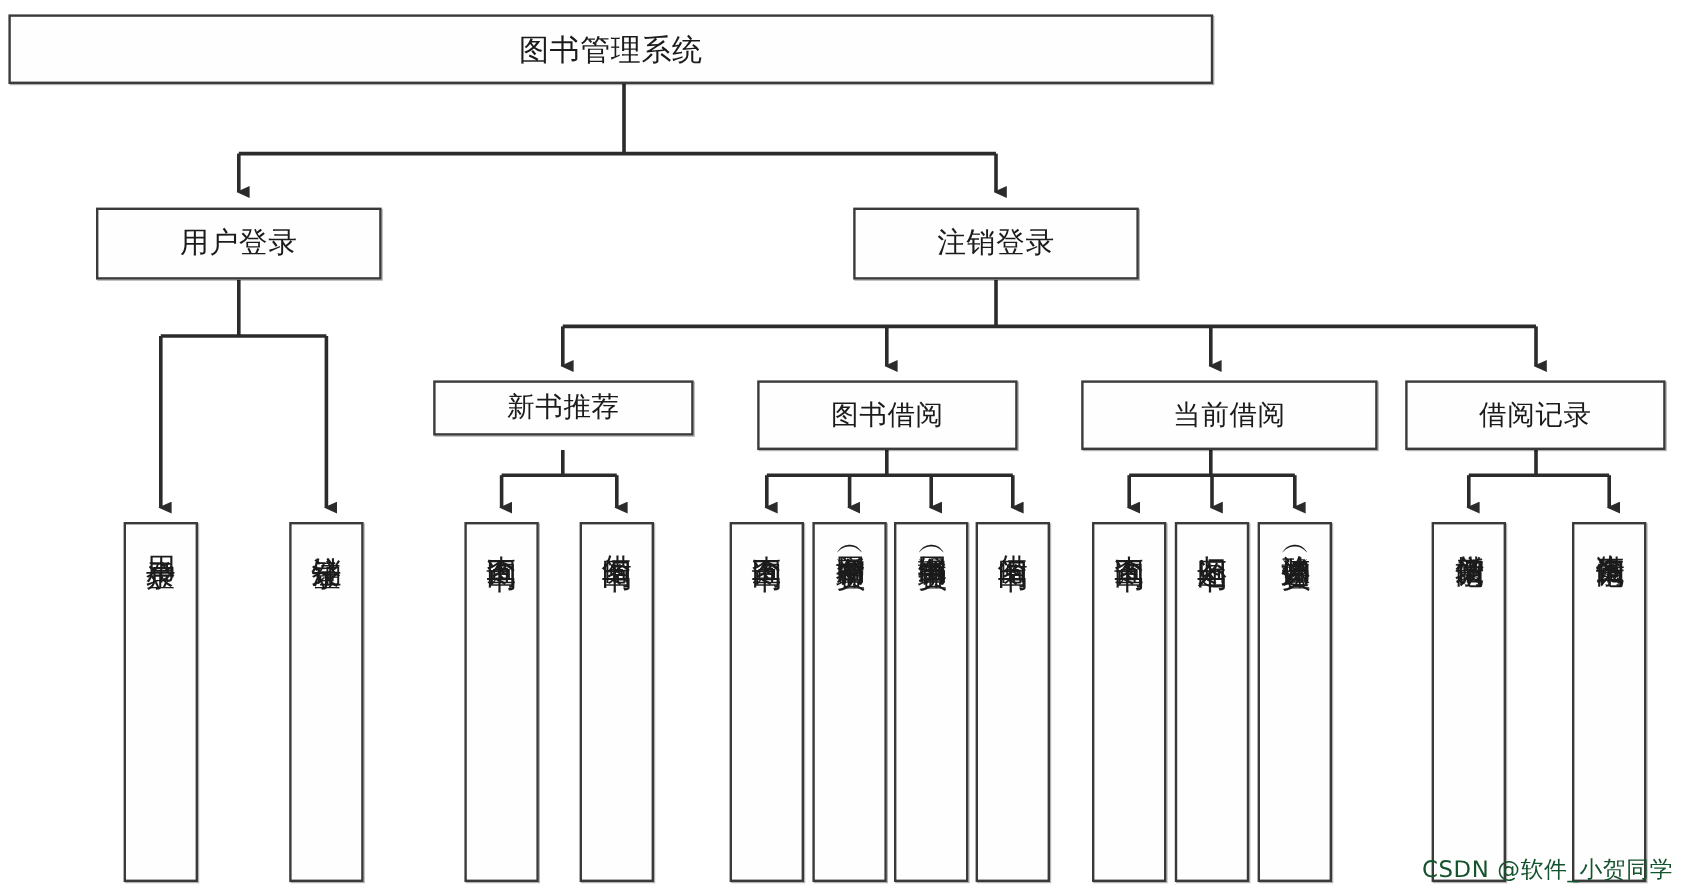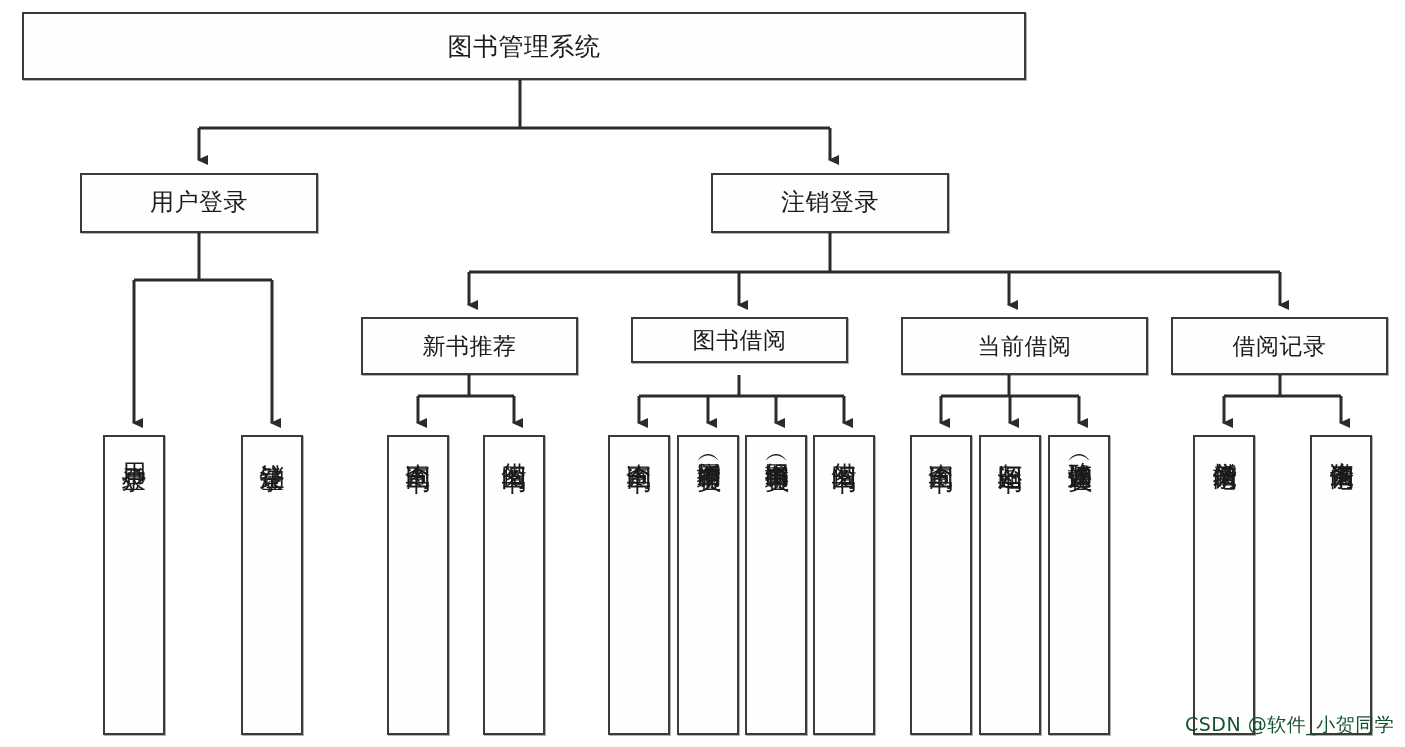--- a/index.html
+++ b/index.html
@@ -120,37 +120,37 @@
       <path d="M1010,396 L1010,423" marker-end="url(#arrow)"></path>
       <path d="M1079,396 L1079,423" marker-end="url(#arrow)"></path>
 
       <path d="M1280,375 L1280,396"></path>
       <path d="M1224,396 L1341,396"></path>
       <path d="M1224,396 L1224,423" marker-end="url(#arrow)"></path>
       <path d="M1341,396 L1341,423" marker-end="url(#arrow)"></path>
     </g>
   </svg>
 
-  <div class="node root" style="left:22px; top:12px; width:1004px; height:68px;align-items:center;">
+  <div class="node root" style="left:7px; top:12px; width:1004px; height:58px;align-items:center;">
     <span class="lbl">图书管理系统</span>
   </div>
 
   <div class="node lvl2" style="left:80px; top:173px; width:238px; height:60px;">
     <span class="lbl">用户登录</span>
   </div>
 
   <div class="node lvl2" style="left:711px; top:173px; width:238px; height:60px;">
     <span class="lbl">注销登录</span>
   </div>
 
-  <div class="node lvl3" style="left:361px; top:317px; width:217px; height:58px;">
+  <div class="node lvl3" style="left:361px; top:317px; width:217px; height:46px;">
     <span class="lbl">新书推荐</span>
   </div>
 
-  <div class="node lvl3" style="left:631px; top:317px; width:217px; height:46px;">
+  <div class="node lvl3" style="left:631px; top:317px; width:217px; height:58px;">
     <span class="lbl">图书借阅</span>
   </div>
 
   <div class="node lvl3" style="left:901px; top:317px; width:247px; height:58px;">
     <span class="lbl">当前借阅</span>
   </div>
 
   <div class="node lvl3" style="left:1171px; top:317px; width:217px; height:58px;justify-content:center;">
     <span class="lbl">借阅记录</span>
   </div>

